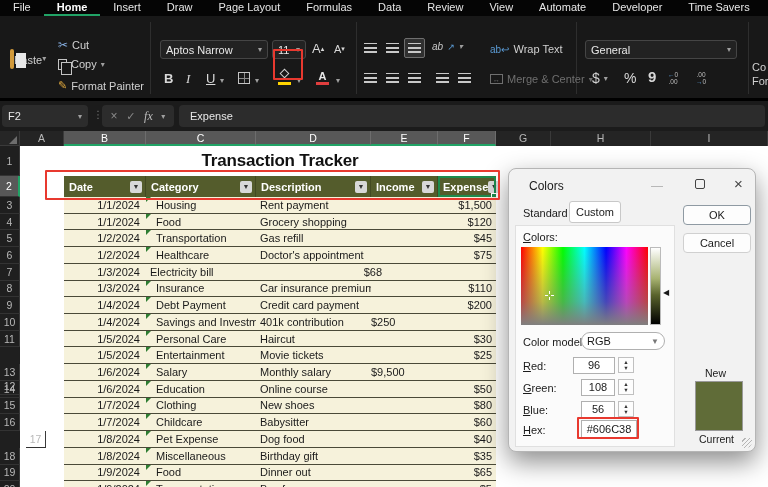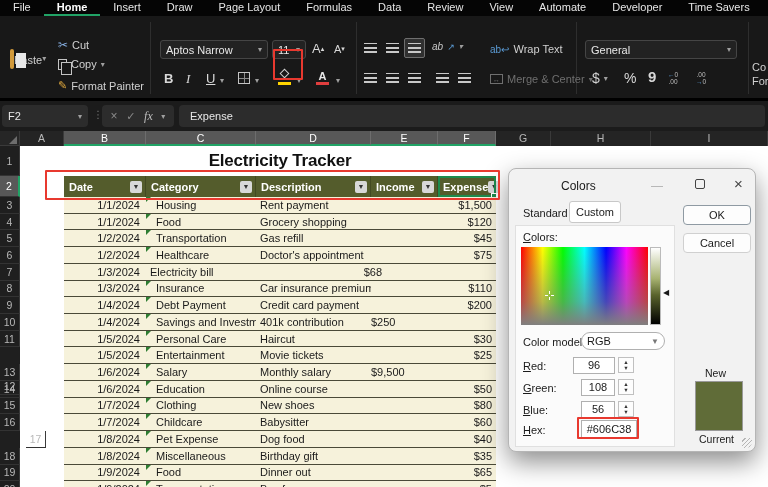--- a/index.html
+++ b/index.html
@@ -95,21 +95,21 @@
   .tcell { height:100%; display:flex; align-items:center; color:#1a1a1a; font-size:11px; white-space:nowrap; overflow:hidden; position:relative; }
   .c-date { width:82px; justify-content:flex-end; padding-right:6px;align-items:center; }
   .c-category { width:110px; padding-left:10px; }
   .c-description { width:115px; padding-left:4px; }
   .c-income { width:67px; justify-content:flex-start; padding-right:9px; }
   .c-expense { width:58px; justify-content:flex-end; padding-right:4px; }
   .etri { position:absolute; left:0; top:0; width:0; height:0; border-top:5px solid #2e7d32; border-right:5px solid transparent; }
 
   
   .dialog { position:absolute; left:508px; top:168px; width:248px; height:284px; background:#f2f2f2; border:1px solid #b5b5b5; border-radius:8px; box-shadow:0 10px 26px rgba(0,0,0,.45); z-index:5; font-size:11px; color:#1a1a1a; }
-  .dlg-title { position:absolute; left:20px; top:10px; font-size:12px;margin-left:32px; }
+  .dlg-title { position:absolute; left:20px; top:10px; font-size:12px; }
   .dlg-min { position:absolute; left:142px; top:10px; color:#b0b0b0; font-size:12px; }
   .dlg-max { position:absolute; left:186px; top:10px; width:10px; height:10px; border:1.3px solid #444; border-radius:2px; }
   .dlg-close { position:absolute; left:225px; top:6px; color:#444; font-size:15px; }
   .dlg-tab-std { position:absolute; left:14px; top:38px; color:#1a1a1a; }
   .dlg-tab-cus { position:absolute; left:60px; top:32px; width:52px; height:22px; background:#fff; border:1px solid #c8c8c8; border-radius:3px; text-align:center; line-height:20px; }
   .dlg-panel { position:absolute; left:6px; top:56px; width:160px; height:222px; background:#fbfbfb; border:1px solid #e0e0e0; }
   .mnf::first-letter { text-decoration:underline; }
   .lbl { position:absolute; }
   .picker { position:absolute; left:12px; top:78px; width:127px; height:78px;
     background:linear-gradient(to bottom, rgba(127,127,127,0) 0%, rgba(127,127,127,.55) 70%, #7f7f7f 100%),
@@ -327,21 +327,21 @@
         <div class="rowhdr" style="top: 218.2px; height: 16.72px;">13</div>
         <div class="rowhdr" style="top: 234.92px; height: 16.72px;">14</div>
         <div class="rowhdr" style="top: 251.64px; height: 16.72px;">15</div>
         <div class="rowhdr" style="top: 268.36px; height: 16.72px;">16</div>
         <div class="rowhdr" style="top: 285.08px; height: 16.72px; margin-left: 26px;">17</div>
         <div class="rowhdr" style="top: 301.8px; height: 16.72px;">18</div>
         <div class="rowhdr" style="top: 318.52px; height: 16.72px;">19</div>
         <div class="rowhdr" style="top: 335.24px; height: 16.72px;">20</div>
       </div>
 
-    <div class="sheettitle">Electricity Tracker</div>
+    <div class="sheettitle">Transaction Tracker</div>
 
     <div class="thead" style="background: rgb(84, 92, 44);">
       <div class="thcell" style="width: 82px; background: rgb(84, 92, 44);">
         <span>Date</span>
         <span class="flt">▼</span>
       </div>
       <div class="thcell" style="width: 110px; background: rgb(84, 92, 44);">
         <span>Category</span>
         <span class="flt">▼</span>
       </div>

